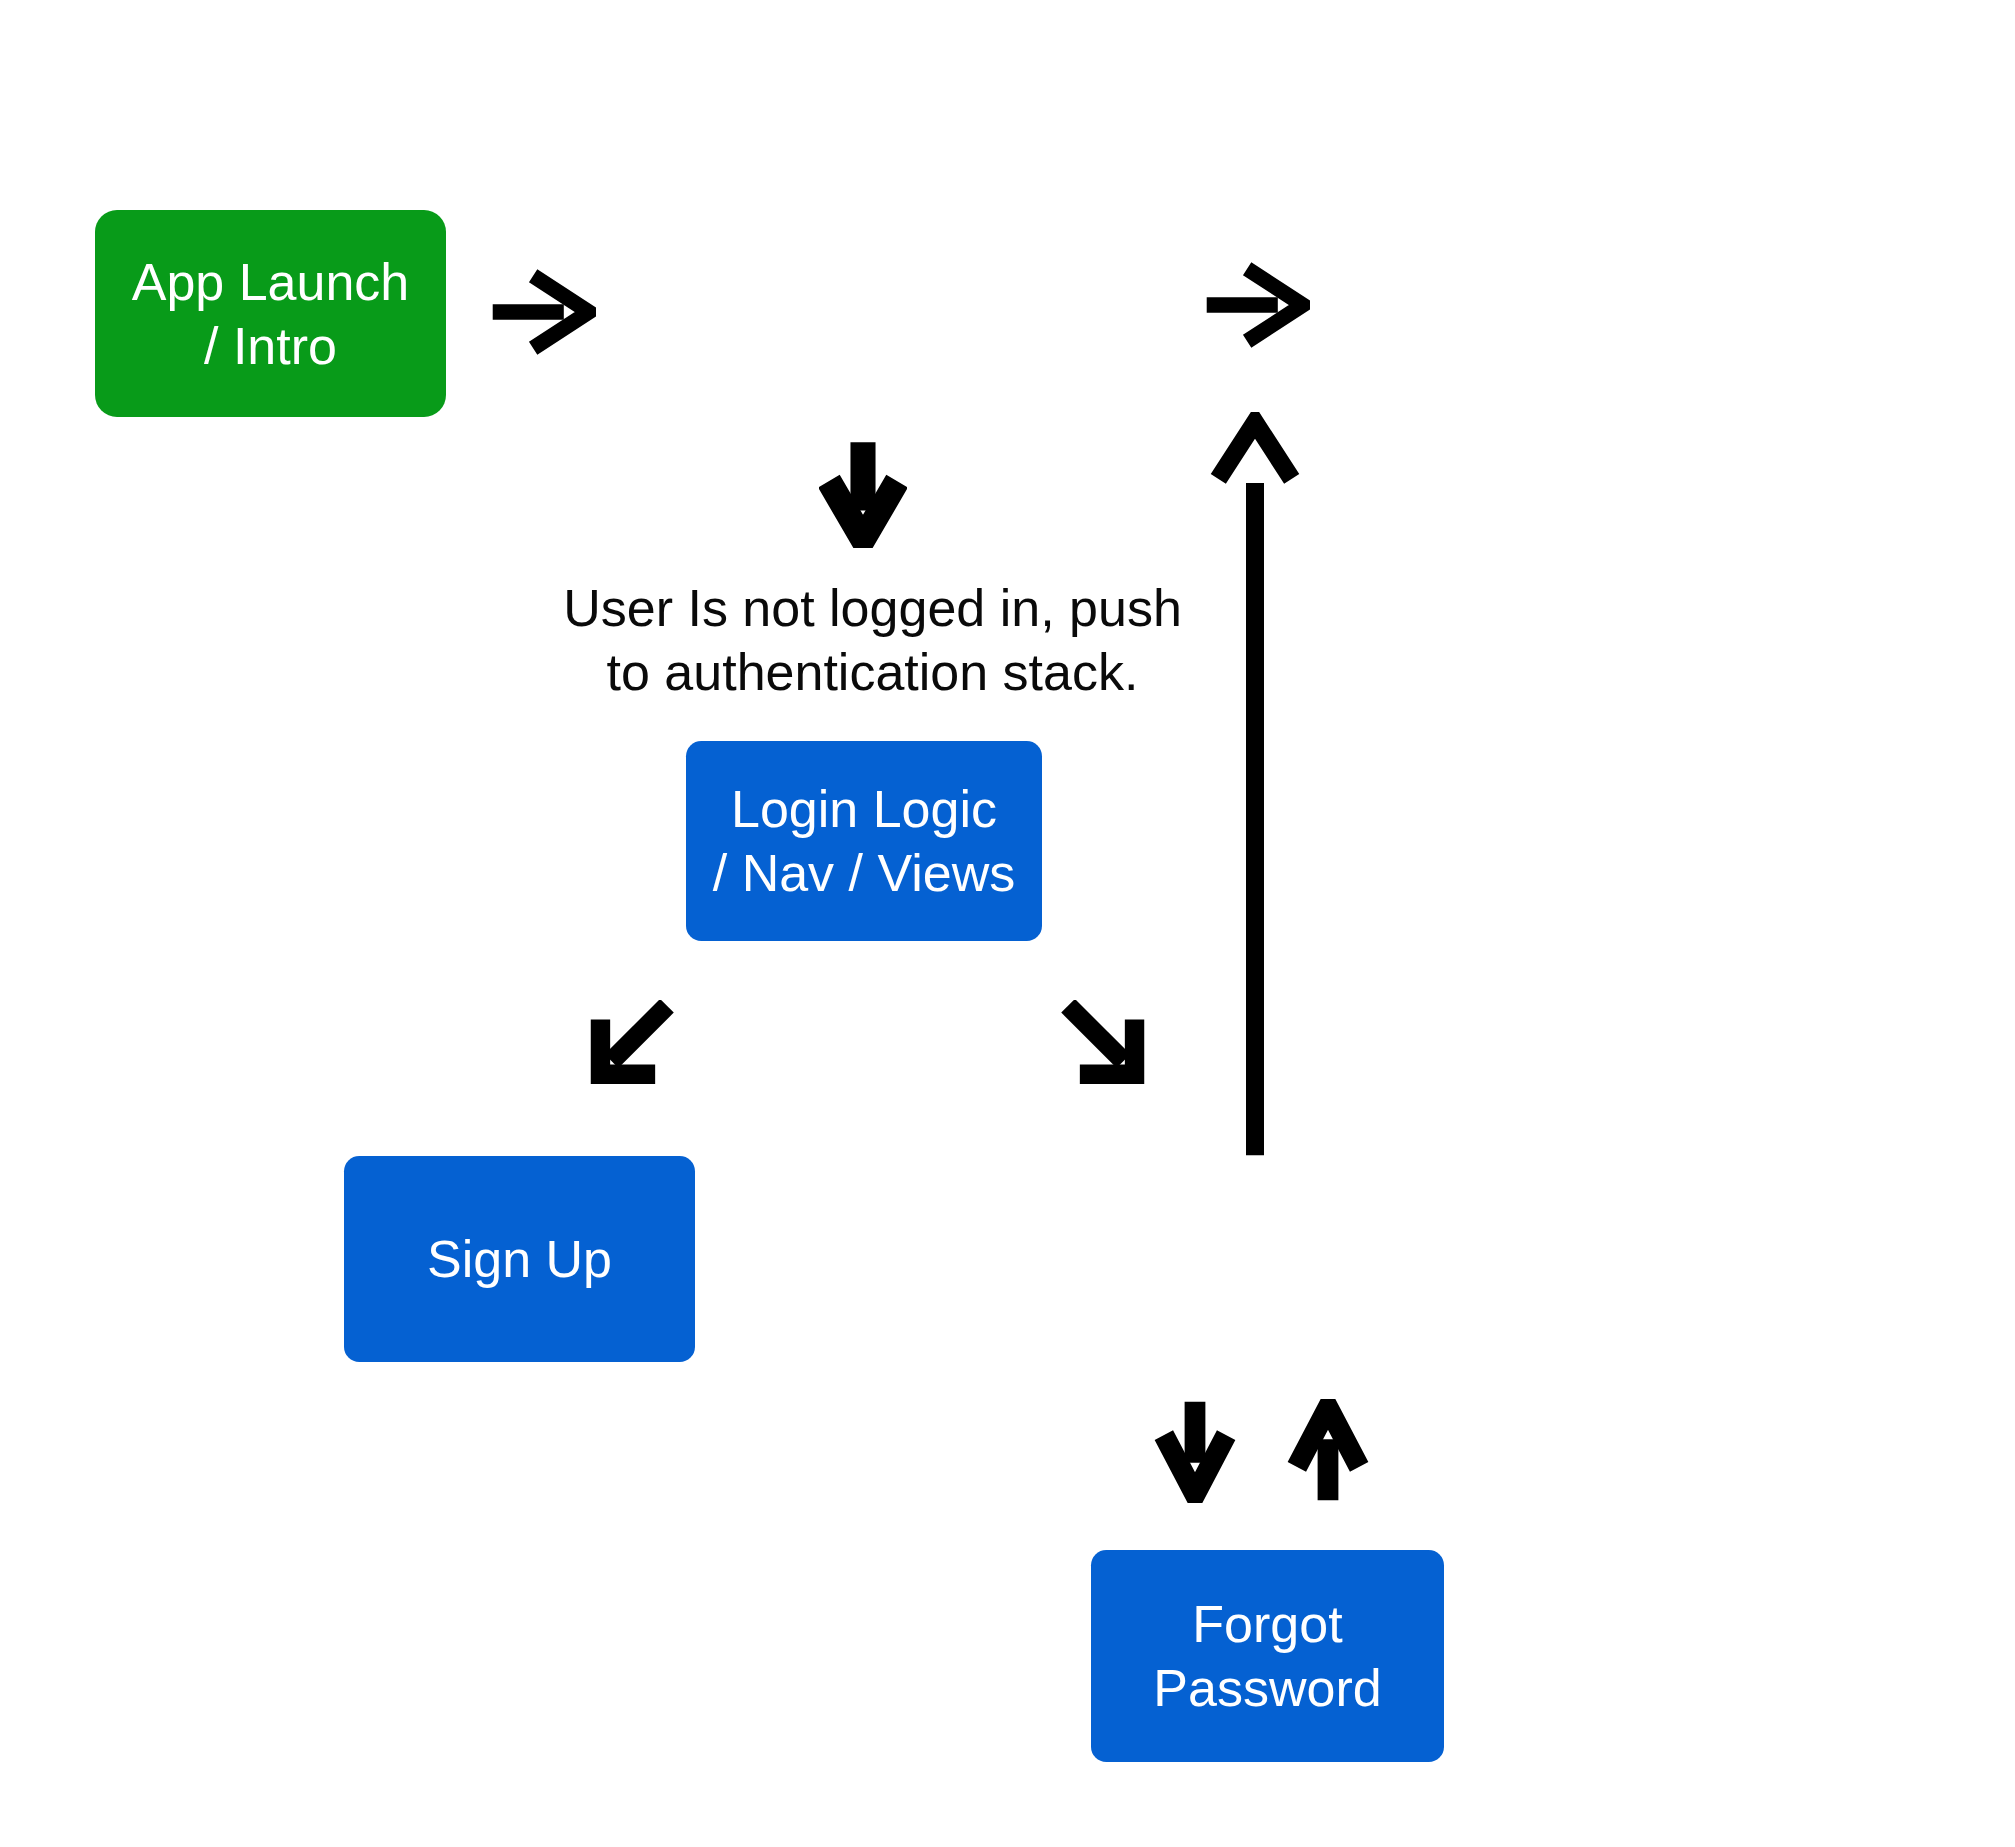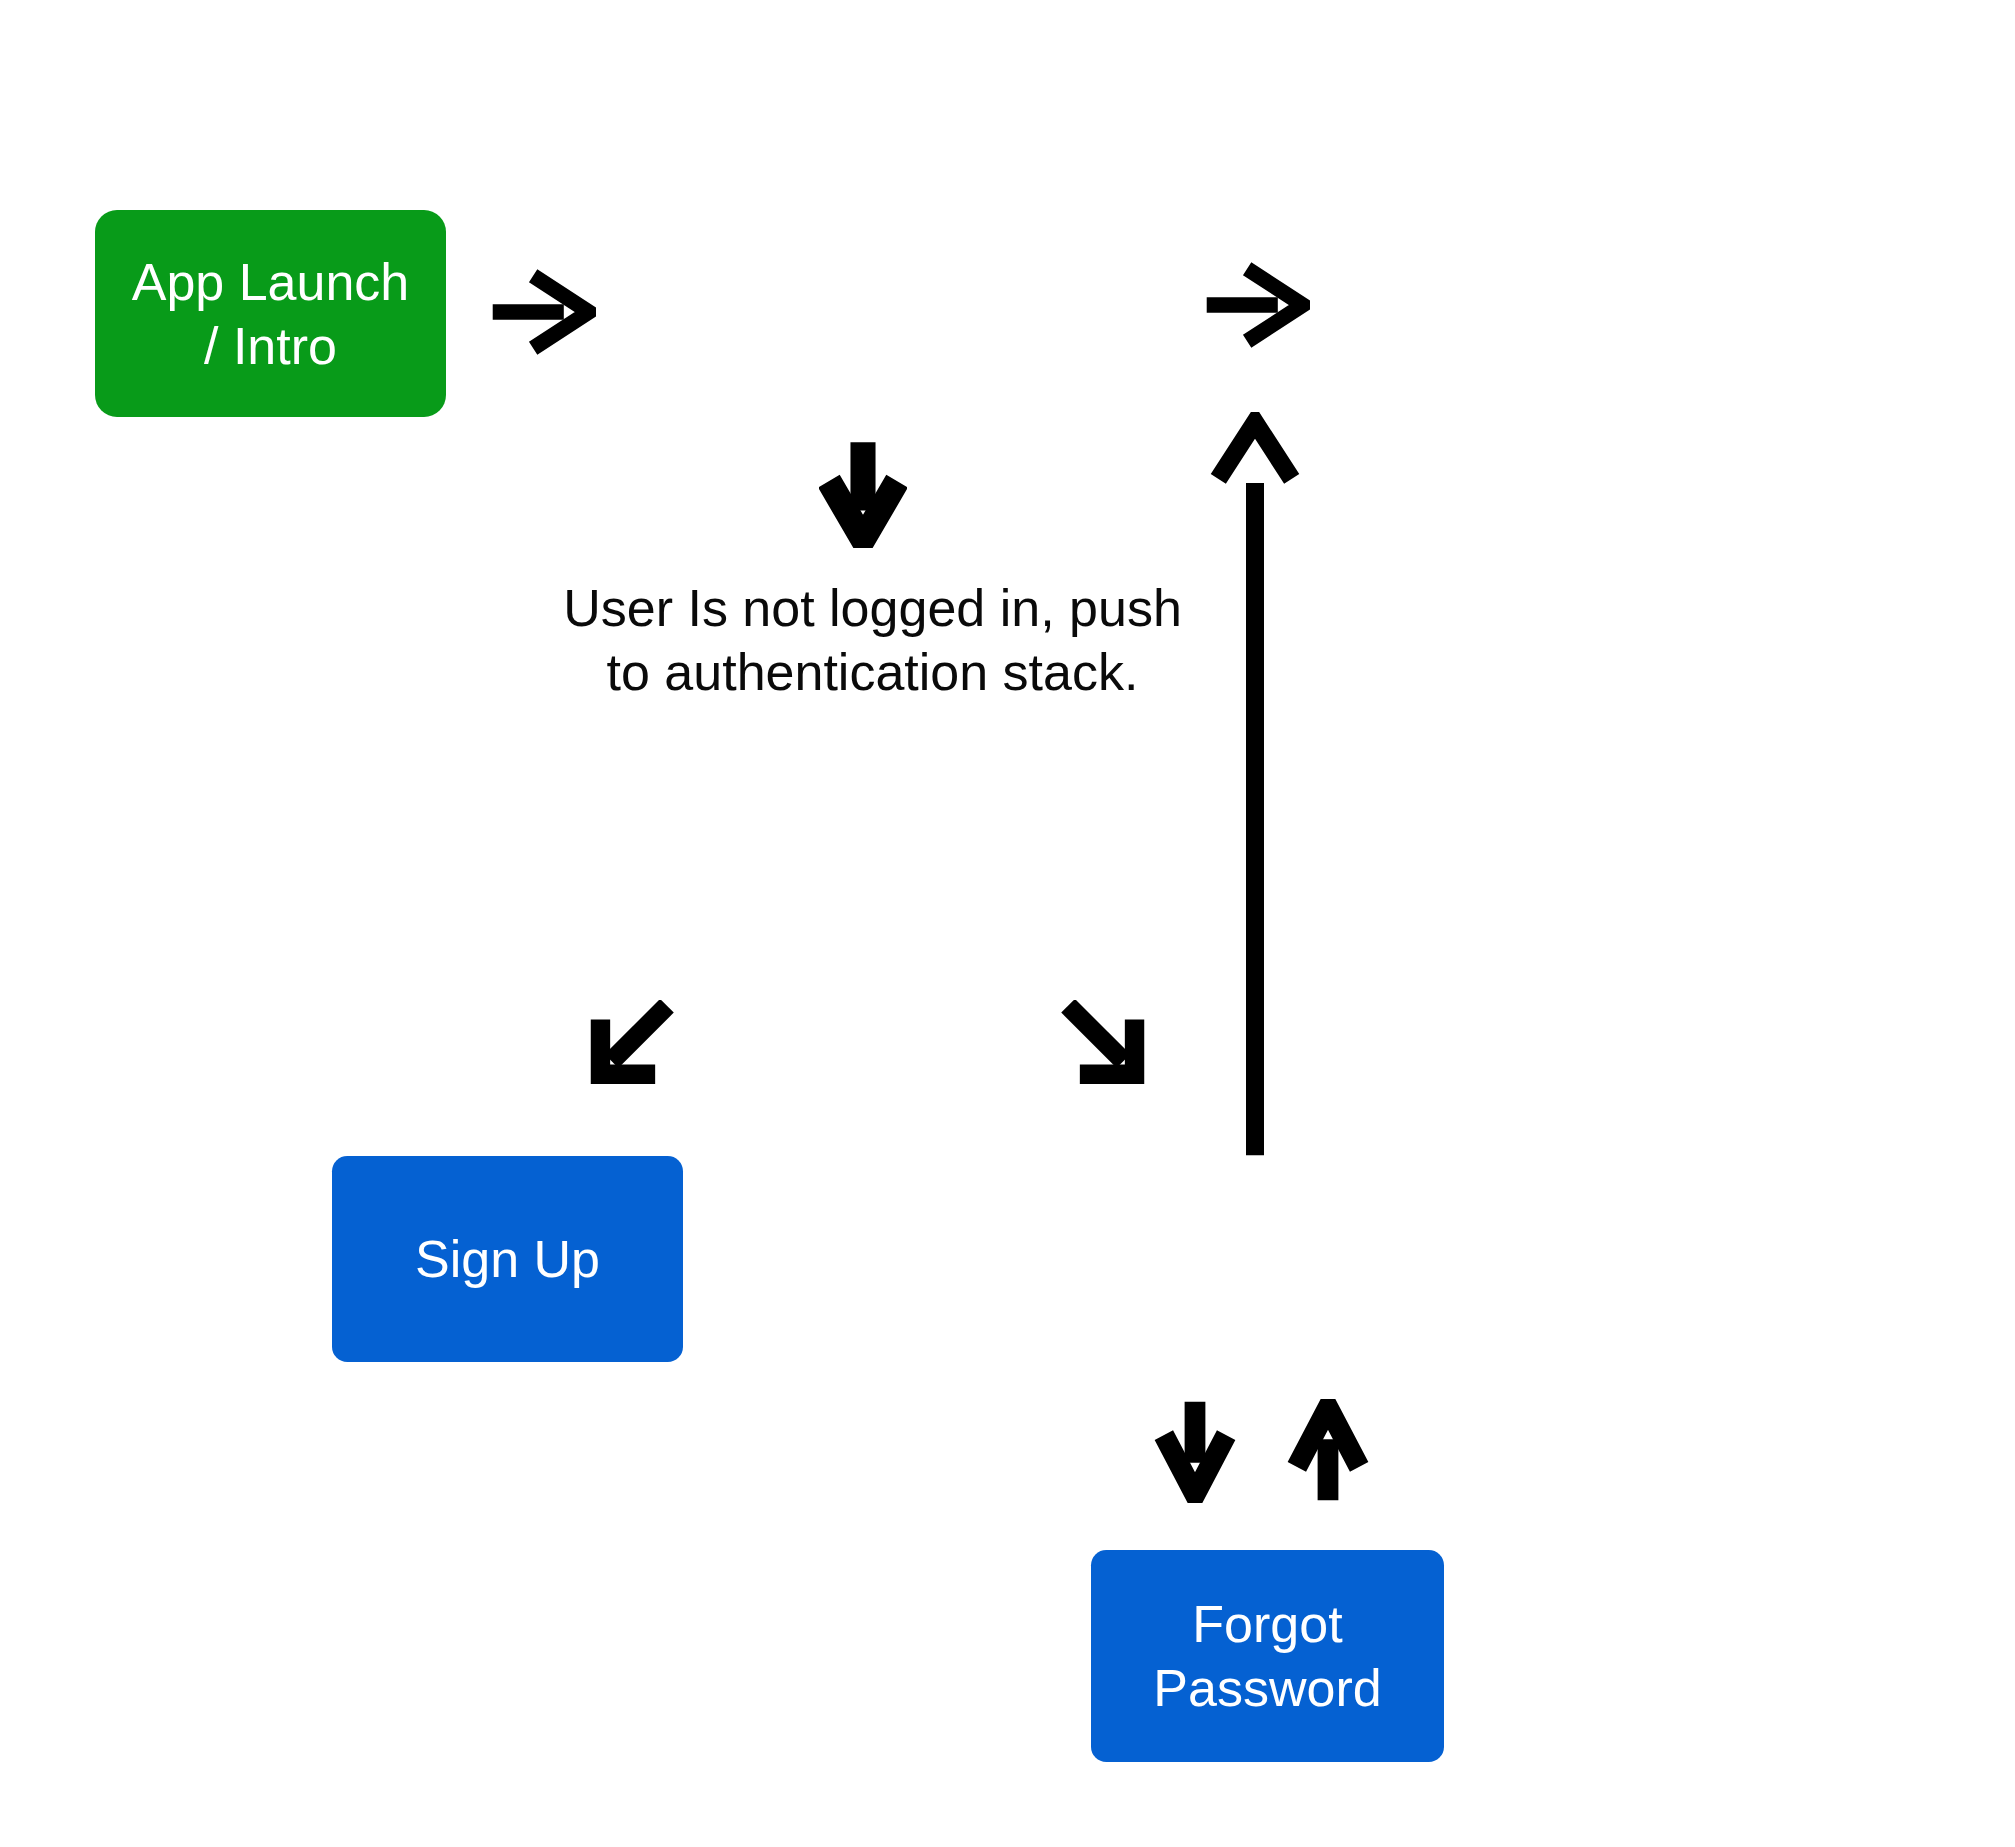--- a/index.html
+++ b/index.html
@@ -75,37 +75,41 @@
 
 
   <svg class="arrow" style="left:819px; top:438px;" width="88" height="110" viewBox="0 0 126 158">
     <line x1="63" y1="6" x2="63" y2="104" stroke-width="36"></line>
     <polyline points="14,62 63,146 112,62" stroke-width="36"></polyline>
   </svg>
 
   <div class="caption" style="left:490px; top:576px; width:765px;text-align:center;">User Is not logged in, push
 to authentication stack.</div>
 
+  <div class="node blue" style="left:686px; top:741px; width:356px; height:200px;">
+    <span>Login Logic
+/ Nav / Views</span>
+  </div>
 
   <svg class="arrow" style="left:588px; top:1000px;" width="90" height="87" viewBox="0 0 130 125">
     <line x1="114" y1="8" x2="34" y2="88" stroke-width="28"></line>
     <polyline points="18,28 18,107 97,107" stroke-width="28"></polyline>
   </svg>
 
   <svg class="arrow" style="left:1057px; top:1000px;" width="90" height="87" viewBox="0 0 130 125">
     <line x1="16" y1="8" x2="96" y2="88" stroke-width="28"></line>
     <polyline points="112,28 112,107 33,107" stroke-width="28"></polyline>
   </svg>
 
   <svg class="arrow" style="left:1210px; top:412px;" width="90" height="748" viewBox="0 0 130 1075">
     <line x1="65" y1="100" x2="65" y2="1071" stroke-width="26"></line>
     <polyline points="12,94 65,12 118,94" stroke-width="26"></polyline>
   </svg>
 
-  <div class="node blue" style="left:332px; top:1156px; width:351px; height:206px;">
+  <div class="node blue" style="left:344px; top:1156px; width:351px; height:206px;">
     <span>Sign Up</span>
   </div>
 
 
   <svg class="arrow" style="left:1150px; top:1399px;" width="90" height="104" viewBox="0 0 130 150">
     <line x1="65" y1="4" x2="65" y2="92" stroke-width="30"></line>
     <polyline points="20,52 65,138 110,52" stroke-width="30"></polyline>
   </svg>
 
   <svg class="arrow" style="left:1283px; top:1399px;" width="90" height="104" viewBox="0 0 130 150">

